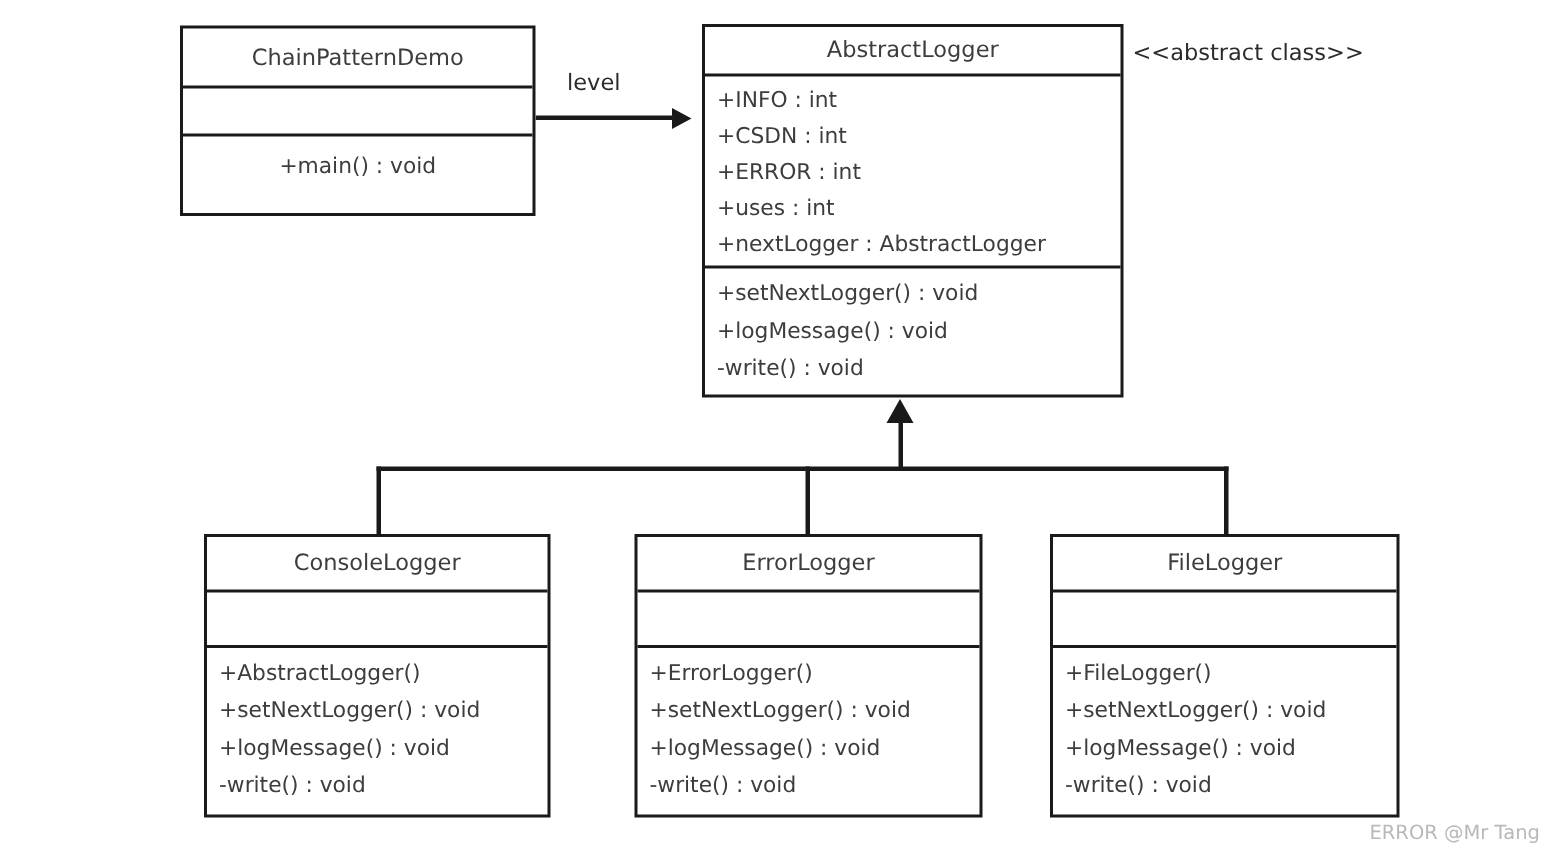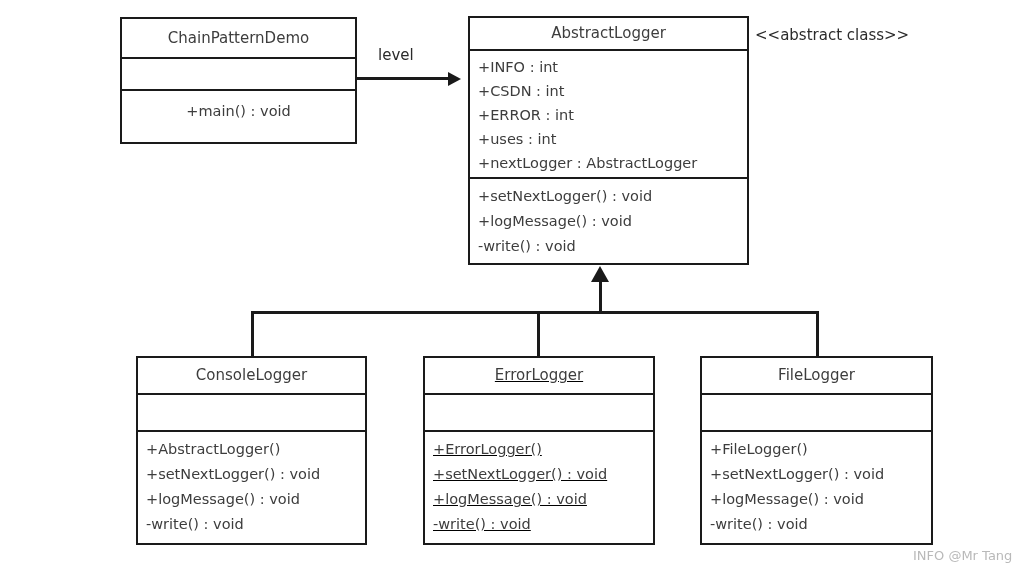--- a/index.html
+++ b/index.html
@@ -172,21 +172,21 @@
     <div class="uml-title" style="height:37px;">ConsoleLogger</div>
     <div class="uml-attrs empty" style="height:37px;"></div>
     <div class="uml-ops">
       <div class="uml-row">+AbstractLogger()</div>
       <div class="uml-row">+setNextLogger() : void</div>
       <div class="uml-row">+logMessage()  : void</div>
       <div class="uml-row">-write() : void</div>
     </div>
   </div>
 
-  <div class="uml-class" style="left:423px; top:356px; width:232px; height:189px;text-decoration:underline;">
+  <div class="uml-class" style="left:423px; top:356px; width:232px; height:189px;">
     <div class="uml-title" style="height:37px;">ErrorLogger</div>
     <div class="uml-attrs empty" style="height:37px;"></div>
     <div class="uml-ops">
       <div class="uml-row">+ErrorLogger()</div>
       <div class="uml-row">+setNextLogger() : void</div>
       <div class="uml-row">+logMessage()  : void</div>
       <div class="uml-row">-write() : void</div>
     </div>
   </div>
 
@@ -194,15 +194,15 @@
     <div class="uml-title" style="height:37px;">FileLogger</div>
     <div class="uml-attrs empty" style="height:37px;"></div>
     <div class="uml-ops">
       <div class="uml-row">+FileLogger()</div>
       <div class="uml-row">+setNextLogger() : void</div>
       <div class="uml-row">+logMessage()  : void</div>
       <div class="uml-row">-write() : void</div>
     </div>
   </div>
 
-  <div class="watermark" style="left:913px; top:549px;">INFO @Mr Tang</div>
+  <div class="watermark" style="left:913px; top:549px;">ERROR @Mr Tang</div>
 
 </div>
 
 </body></html>

